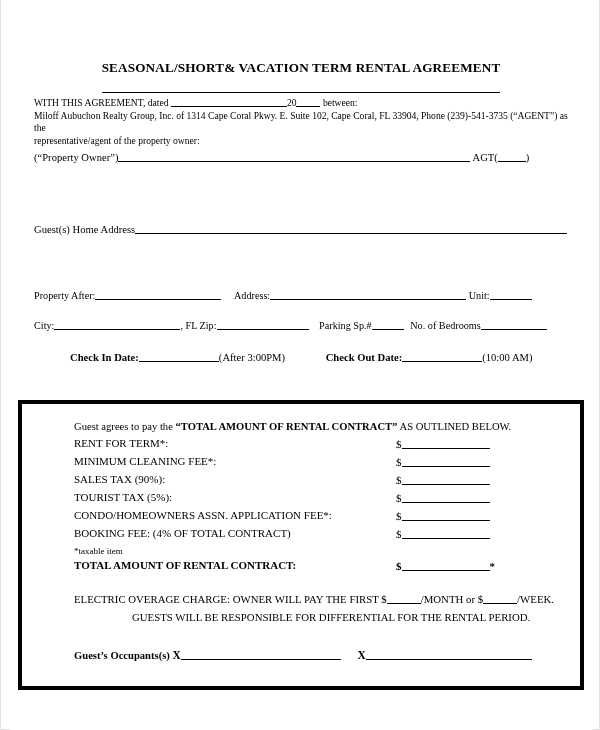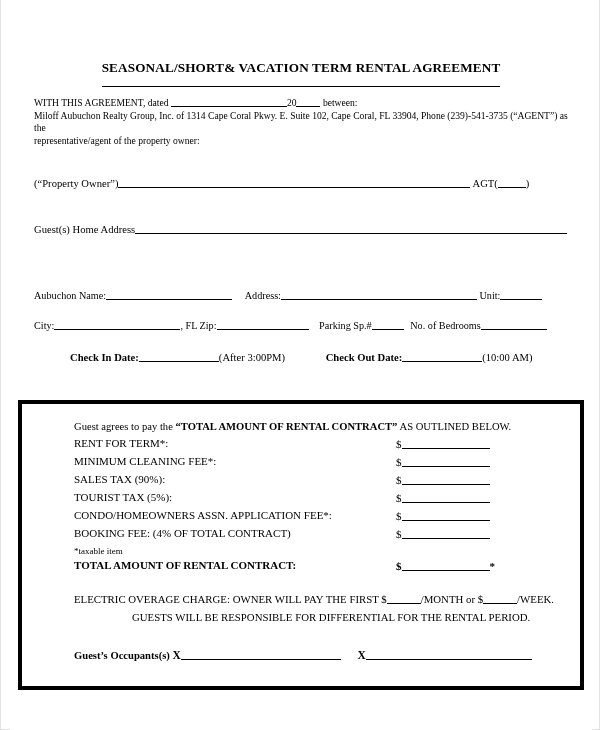--- a/index.html
+++ b/index.html
@@ -41,21 +41,21 @@
     top: 58px;
     width: 582px;
     text-align: center;
   }
   .title {
     display: inline-block;
     font-size: 13.2px;
     font-weight: bold;
     letter-spacing: 0.15px;
     border-bottom: 1.4px solid #000;
-    padding-bottom: 10px;
+    padding-bottom: 16px;
     white-space: nowrap;
   }
 
   
   .intro {
     position: absolute;
     left: 24px;
     top: 95px;
     width: 546px;
     font-size: 9.6px;
@@ -176,33 +176,33 @@
     <div class="intro">
       <div class="ln">
         <span>WITH THIS AGREEMENT, dated</span>
         <span class="u" style="width:116px"></span><span>20</span><span class="u" style="width:24px"></span>
         <span>between:</span>
       </div>
       <div class="ln2">Miloff Aubuchon Realty Group, Inc. of 1314 Cape Coral Pkwy. E. Suite 102, Cape Coral, FL  33904, Phone (239)-541-3735 (“AGENT”) as the</div>
       <div class="ln">representative/agent of the property owner:</div>
     </div>
 
-    <div class="row" style="top:176px">
+    <div class="row" style="top:150px">
       <span>(“Property Owner”)</span><span class="u" style="width:352px"></span>
       <span>AGT(</span><span class="u" style="width:28px"></span><span>)</span>
     </div>
 
 
     <div class="row" style="top:222px">
       <span>Guest(s) Home Address</span><span class="u" style="width:432px"></span>
     </div>
 
 
     <div class="row sm" style="top:288px">
-      <span>Aubuchon Name:</span><span class="u" style="width:126px"></span>
+      <span>Property After:</span><span class="u" style="width:126px"></span>
       <span style="display:inline-block;width:10px"></span><span>Address:</span><span class="u" style="width:196px"></span>
       <span>Unit:</span><span class="u" style="width:42px"></span>
     </div>
 
     <div class="row sm" style="top:318px">
       <span>City:</span><span class="u" style="width:126px"></span><span>, FL  Zip:</span><span class="u" style="width:92px"></span>
       <span style="display:inline-block;width:8px"></span><span>Parking Sp.#</span><span class="u" style="width:32px"></span>
       <span style="display:inline-block;width:4px"></span><span>No. of Bedrooms</span><span class="u" style="width:66px"></span>
     </div>
 

